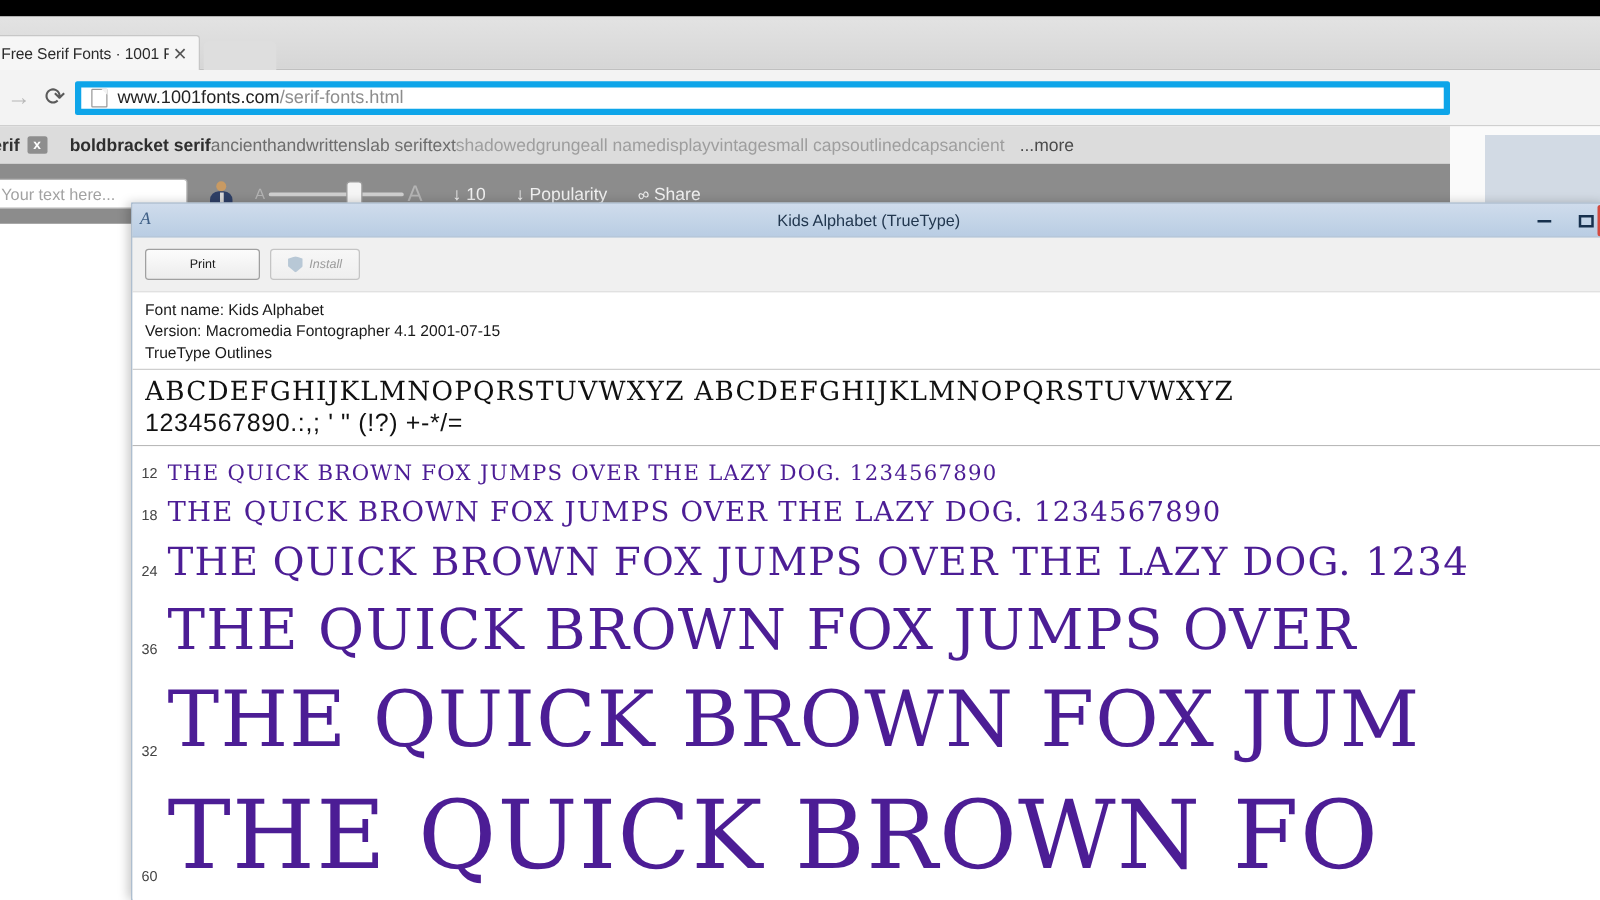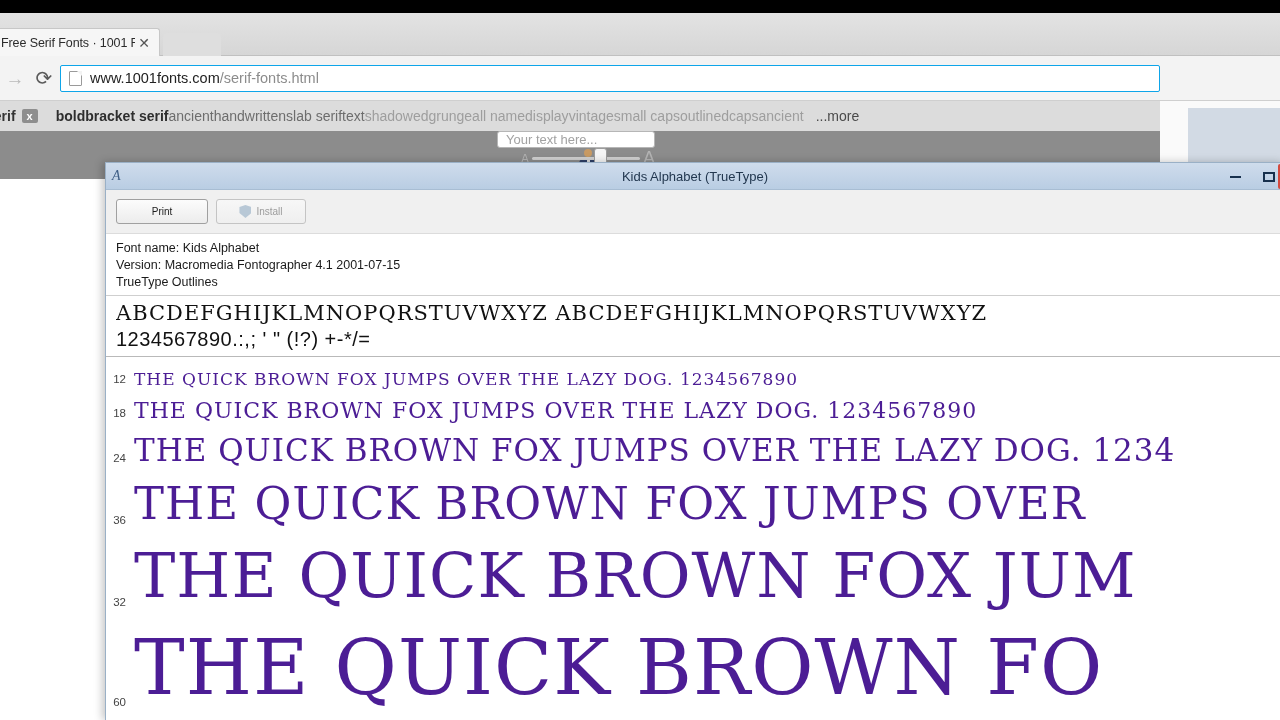--- a/index.html
+++ b/index.html
@@ -57,21 +57,21 @@
   .nav-fwd {
     margin-left:2px; width:26px; text-align:center;
     color:#b9b9b9; font-size:19px; line-height:1;
   }
   .nav-reload {
     width:32px; text-align:center; color:#5a5a5a; font-size:20px;
     line-height:1; cursor:pointer;
   }
   .omnibox {
     flex:1; height:27px; margin-right:120px; background:#fff;
-    border:1px solid #0ea5e9; border-radius:2px;
+    border:5px solid #0ea5e9; border-radius:2px;
     display:flex; align-items:center; padding:0 8px;
   }
   .page-icon {
     width:13px; height:15px; background:#fff; border:1px solid #9a9a9a;
     margin-right:8px; position:relative; border-radius:1px;
   }
   .page-icon::after{
     content:""; position:absolute; right:-1px; top:-1px;
     border-width:0 5px 5px 0; border-style:solid;
     border-color:#fff #f3f3f3 transparent transparent;
@@ -101,21 +101,21 @@
     cursor:pointer;
   }
   .tagitem.strong { color:#2e2e2e; font-weight:bold; }
   .tagitem.mid { color:#6d6d6d; }
   .tagitem.more { color:#4a4a4a; margin-left:12px; }
 
   
   .sitebar {
     position:absolute; left:0; top:118px; width:1160px; height:48px;
     background:#8c8c8c;
-    display:flex; align-items:center; padding-left:0px;flex-direction:column;
+    display:flex; align-items:center; padding-left:0px;
   }
   .sitebar-right-white{
     position:absolute; left:1160px; top:88px; width:120px; height:78px;
     background:#fafafa;
   }
   .sitebar-swatch{
     position:absolute; left:1188px; top:95px; width:92px; height:62px;
     background:#d2dae4;
   }
   .textinput {
@@ -203,21 +203,21 @@
     width:92px; height:25px;
     background: linear-gradient(#fcfcfc,#ececec);
     border:1px solid #a0a0a0; border-radius:3px;
     font-size:10px; color:#1b1b1b;
     display:flex; align-items:center; justify-content:center;
     cursor:pointer;
   }
   .btn.disabled {
     color:#9c9c9c; border-color:#c4c4c4;
     background: linear-gradient(#f7f7f7,#efefef);
-    width:90px; gap:5px;
+    width:72px; gap:5px;font-style:italic;
   }
   .shield {
     width:12px; height:13px; position:relative; display:inline-block;
   }
   .shield::before{
     content:""; position:absolute; inset:0;
     background:#b8c8d6;
     clip-path: polygon(50% 0,100% 16%,100% 62%,50% 100%,0 62%,0 16%);
   }
 

